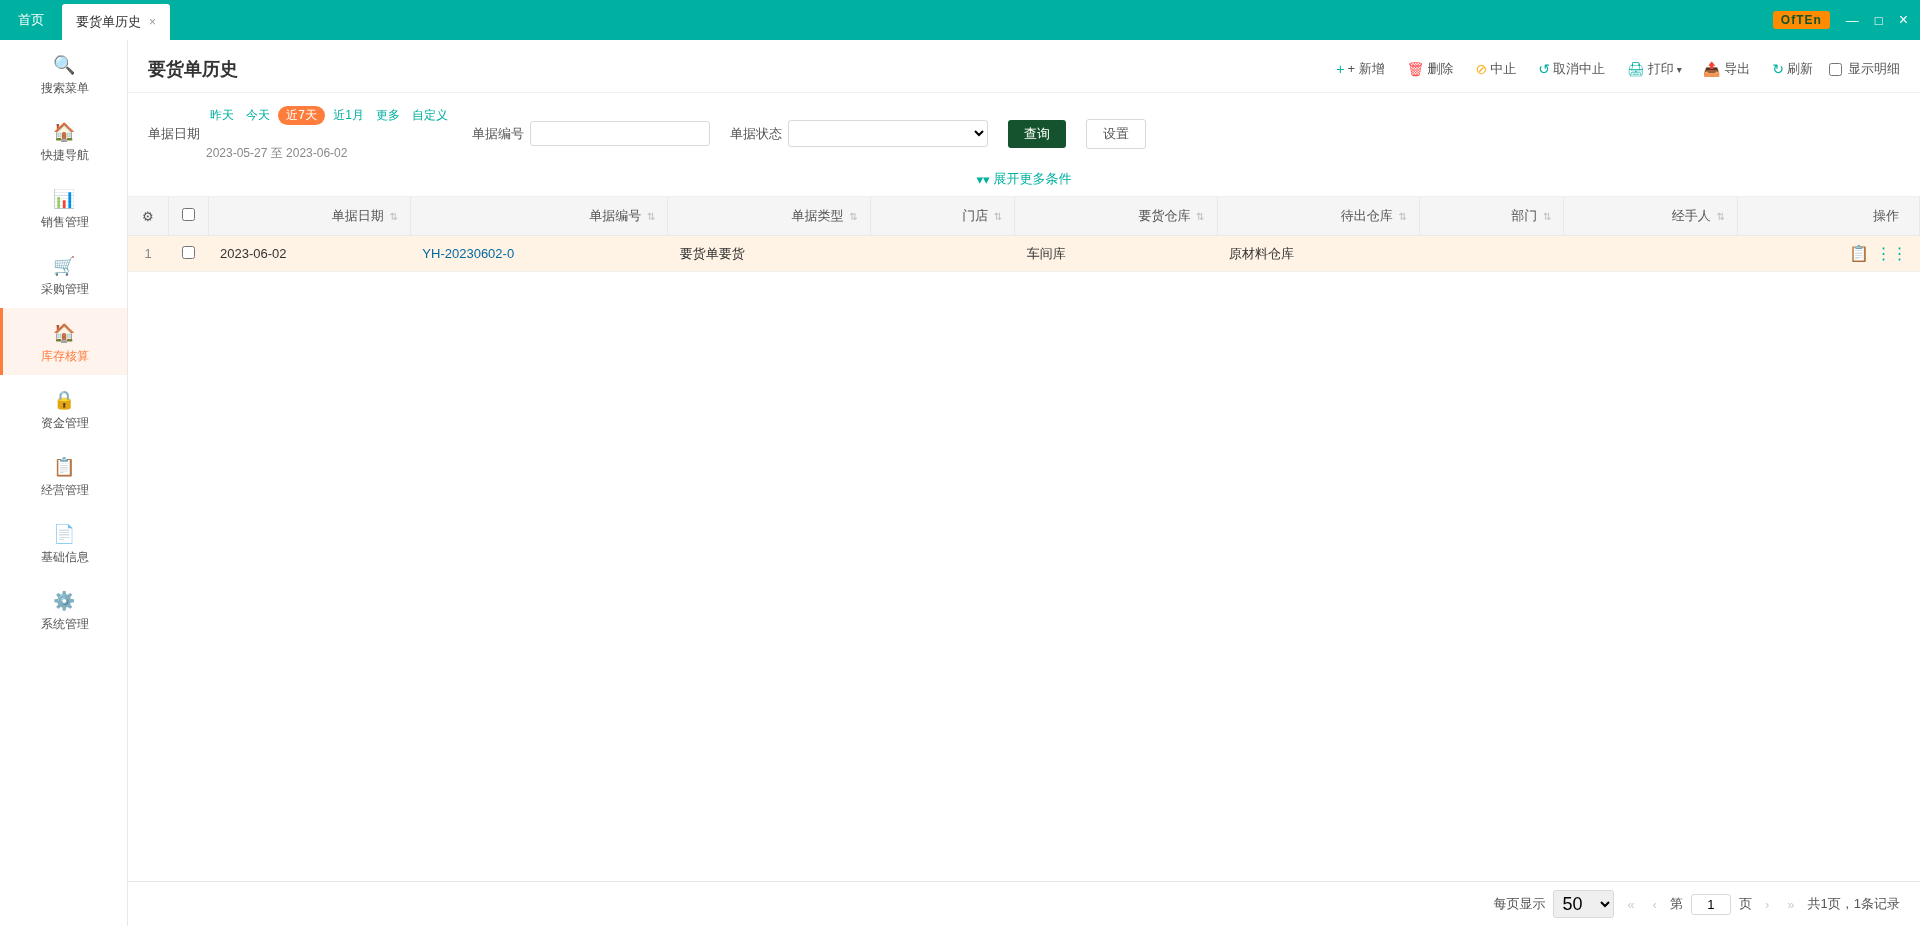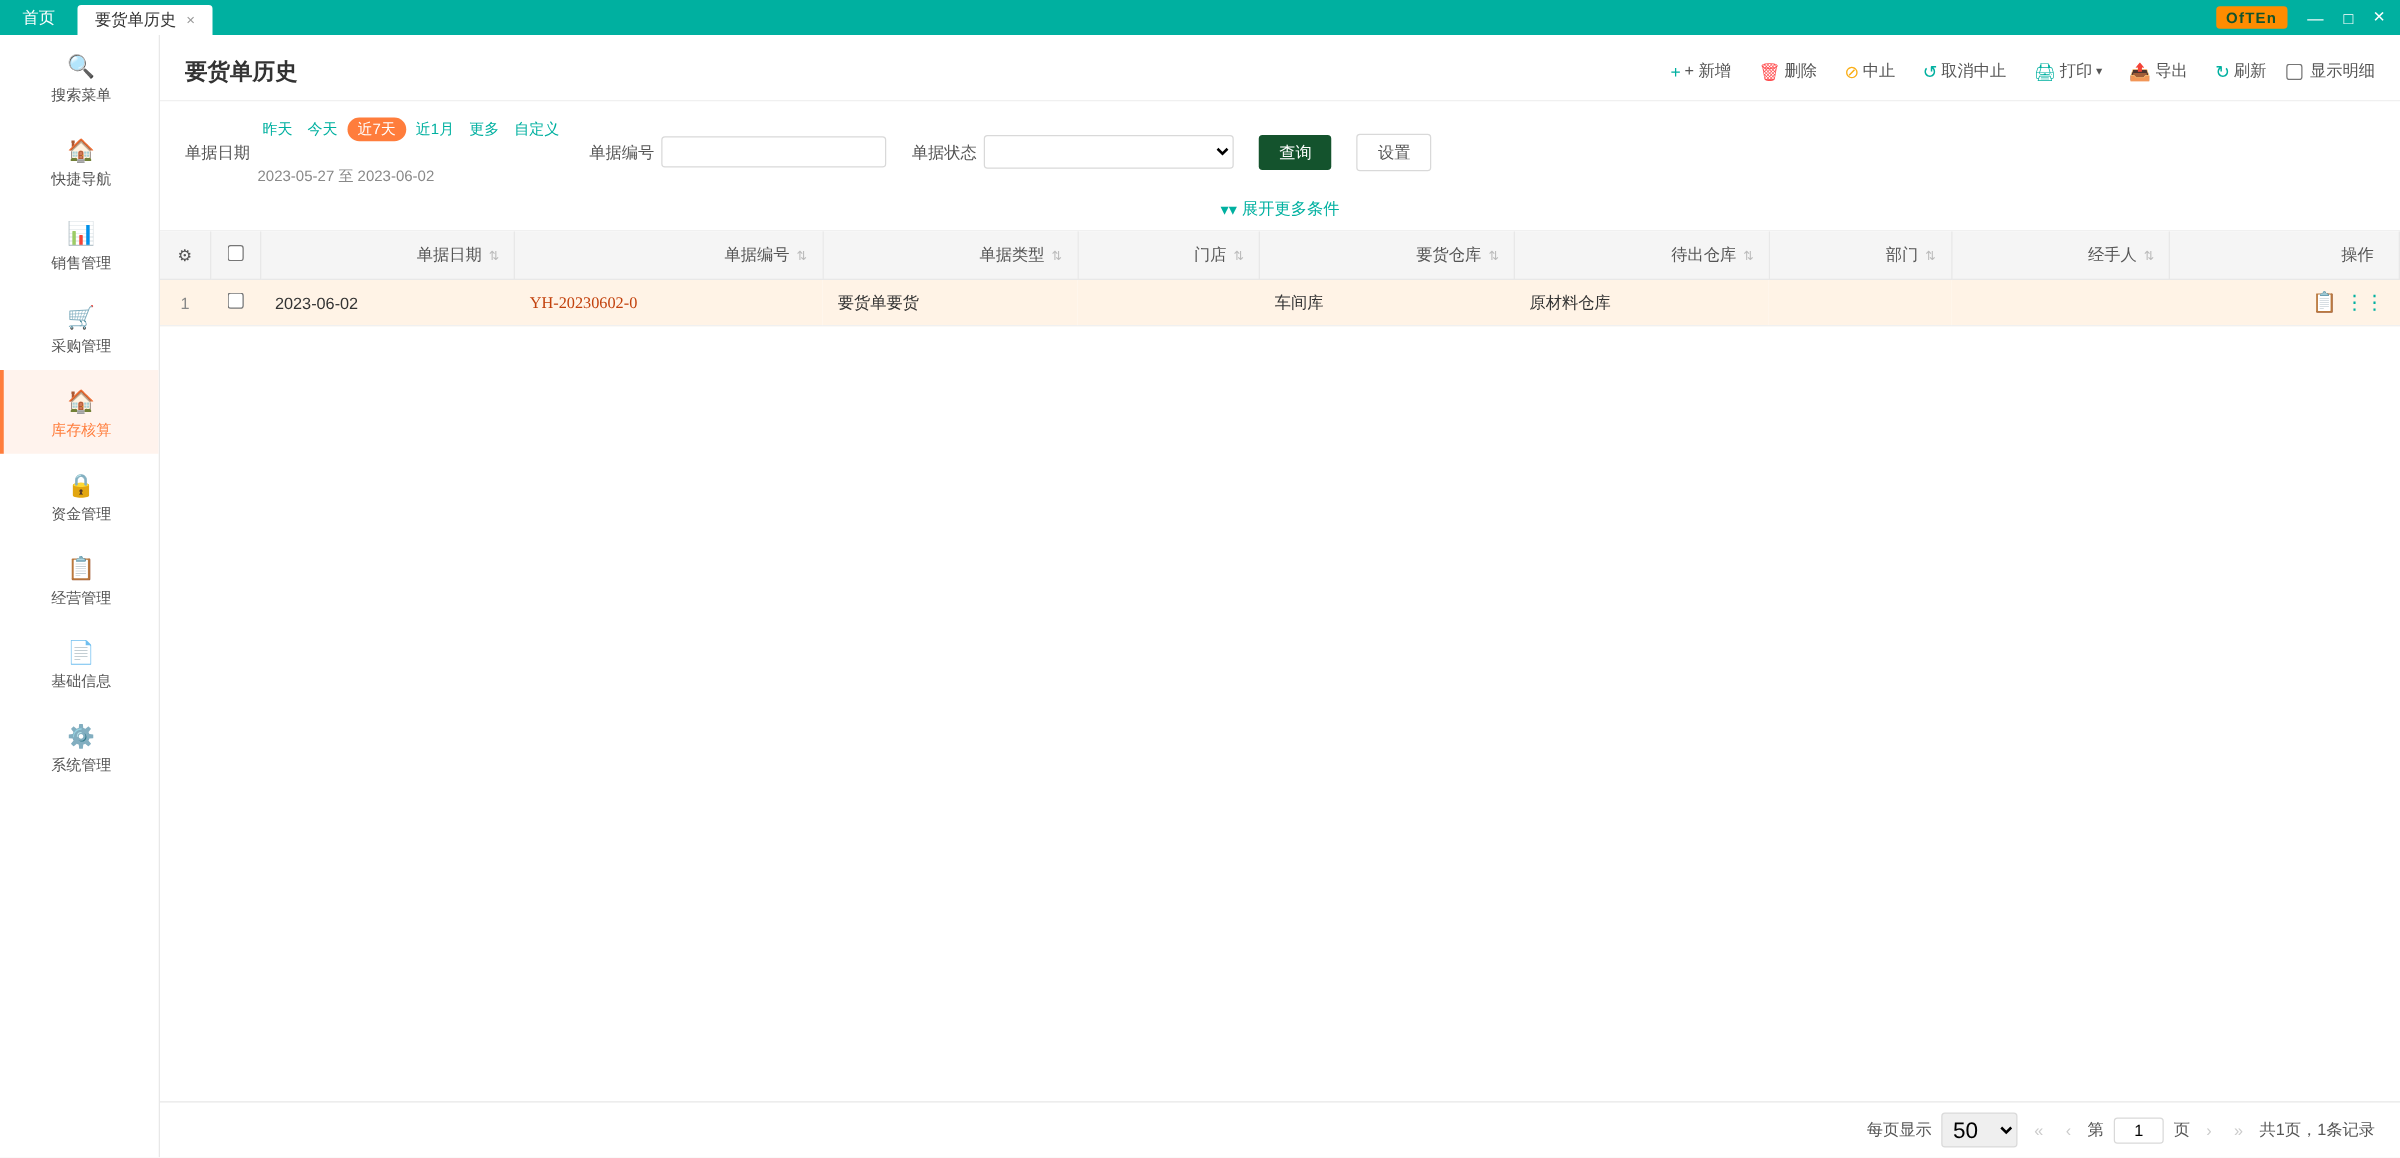--- a/index.html
+++ b/index.html
@@ -1,21 +1,21 @@
 <!DOCTYPE html>
 <html><head>
   <meta charset="utf-8">
   <style>
     * { box-sizing: border-box; margin: 0; padding: 0; }
     body { font-family: 'Microsoft YaHei', Arial, sans-serif; font-size: 13px; background: #f5f5f5; display: flex; flex-direction: column; height: 926px; overflow: hidden; }
 
     
     .top-bar {
       background: #00b0a0;
-      height: 28px;
+      height: 40px;
       display: flex;
       align-items: center;
       padding: 0 0 0 0;
       flex-shrink: 0;
     }
     .top-bar-tabs {
       display: flex;
       align-items: stretch;
       height: 100%;
     }
@@ -202,20 +202,21 @@
       color: #00b0a0;
       cursor: pointer;
       font-size: 12px;
       padding: 2px 4px;
     }
     .date-shortcut.active {
       background: #ff7d3c;
       color: #fff;
       border-radius: 10px;
       padding: 1px 8px;
+      font-family: Liberation Mono, monospace;
     }
     .date-range {
       color: #888;
       font-size: 12px;
       margin-top: 19px;
     }
     .filter-input {
       border: 1px solid #d9d9d9;
       border-radius: 3px;
       padding: 4px 8px;
@@ -287,24 +288,23 @@
       color: #888;
     }
     .row-number {
       color: #888;
       text-align: center;
     }
     .row-checkbox {
       text-align: center;
     }
     .link-text {
-      color: #c2410c;
+      color: #0369a1;
       cursor: pointer;
       text-decoration: none;
-      font-family: Liberation Serif, serif;
     }
     .sort-icon { color: #bbb; font-size: 10px; margin-left: 2px; }
 
     
     .table-footer {
       background: #fdf6ec;
       padding: 8px 20px;
       border-top: 1px solid #e8e8e8;
       color: #555;
       font-size: 13px;

